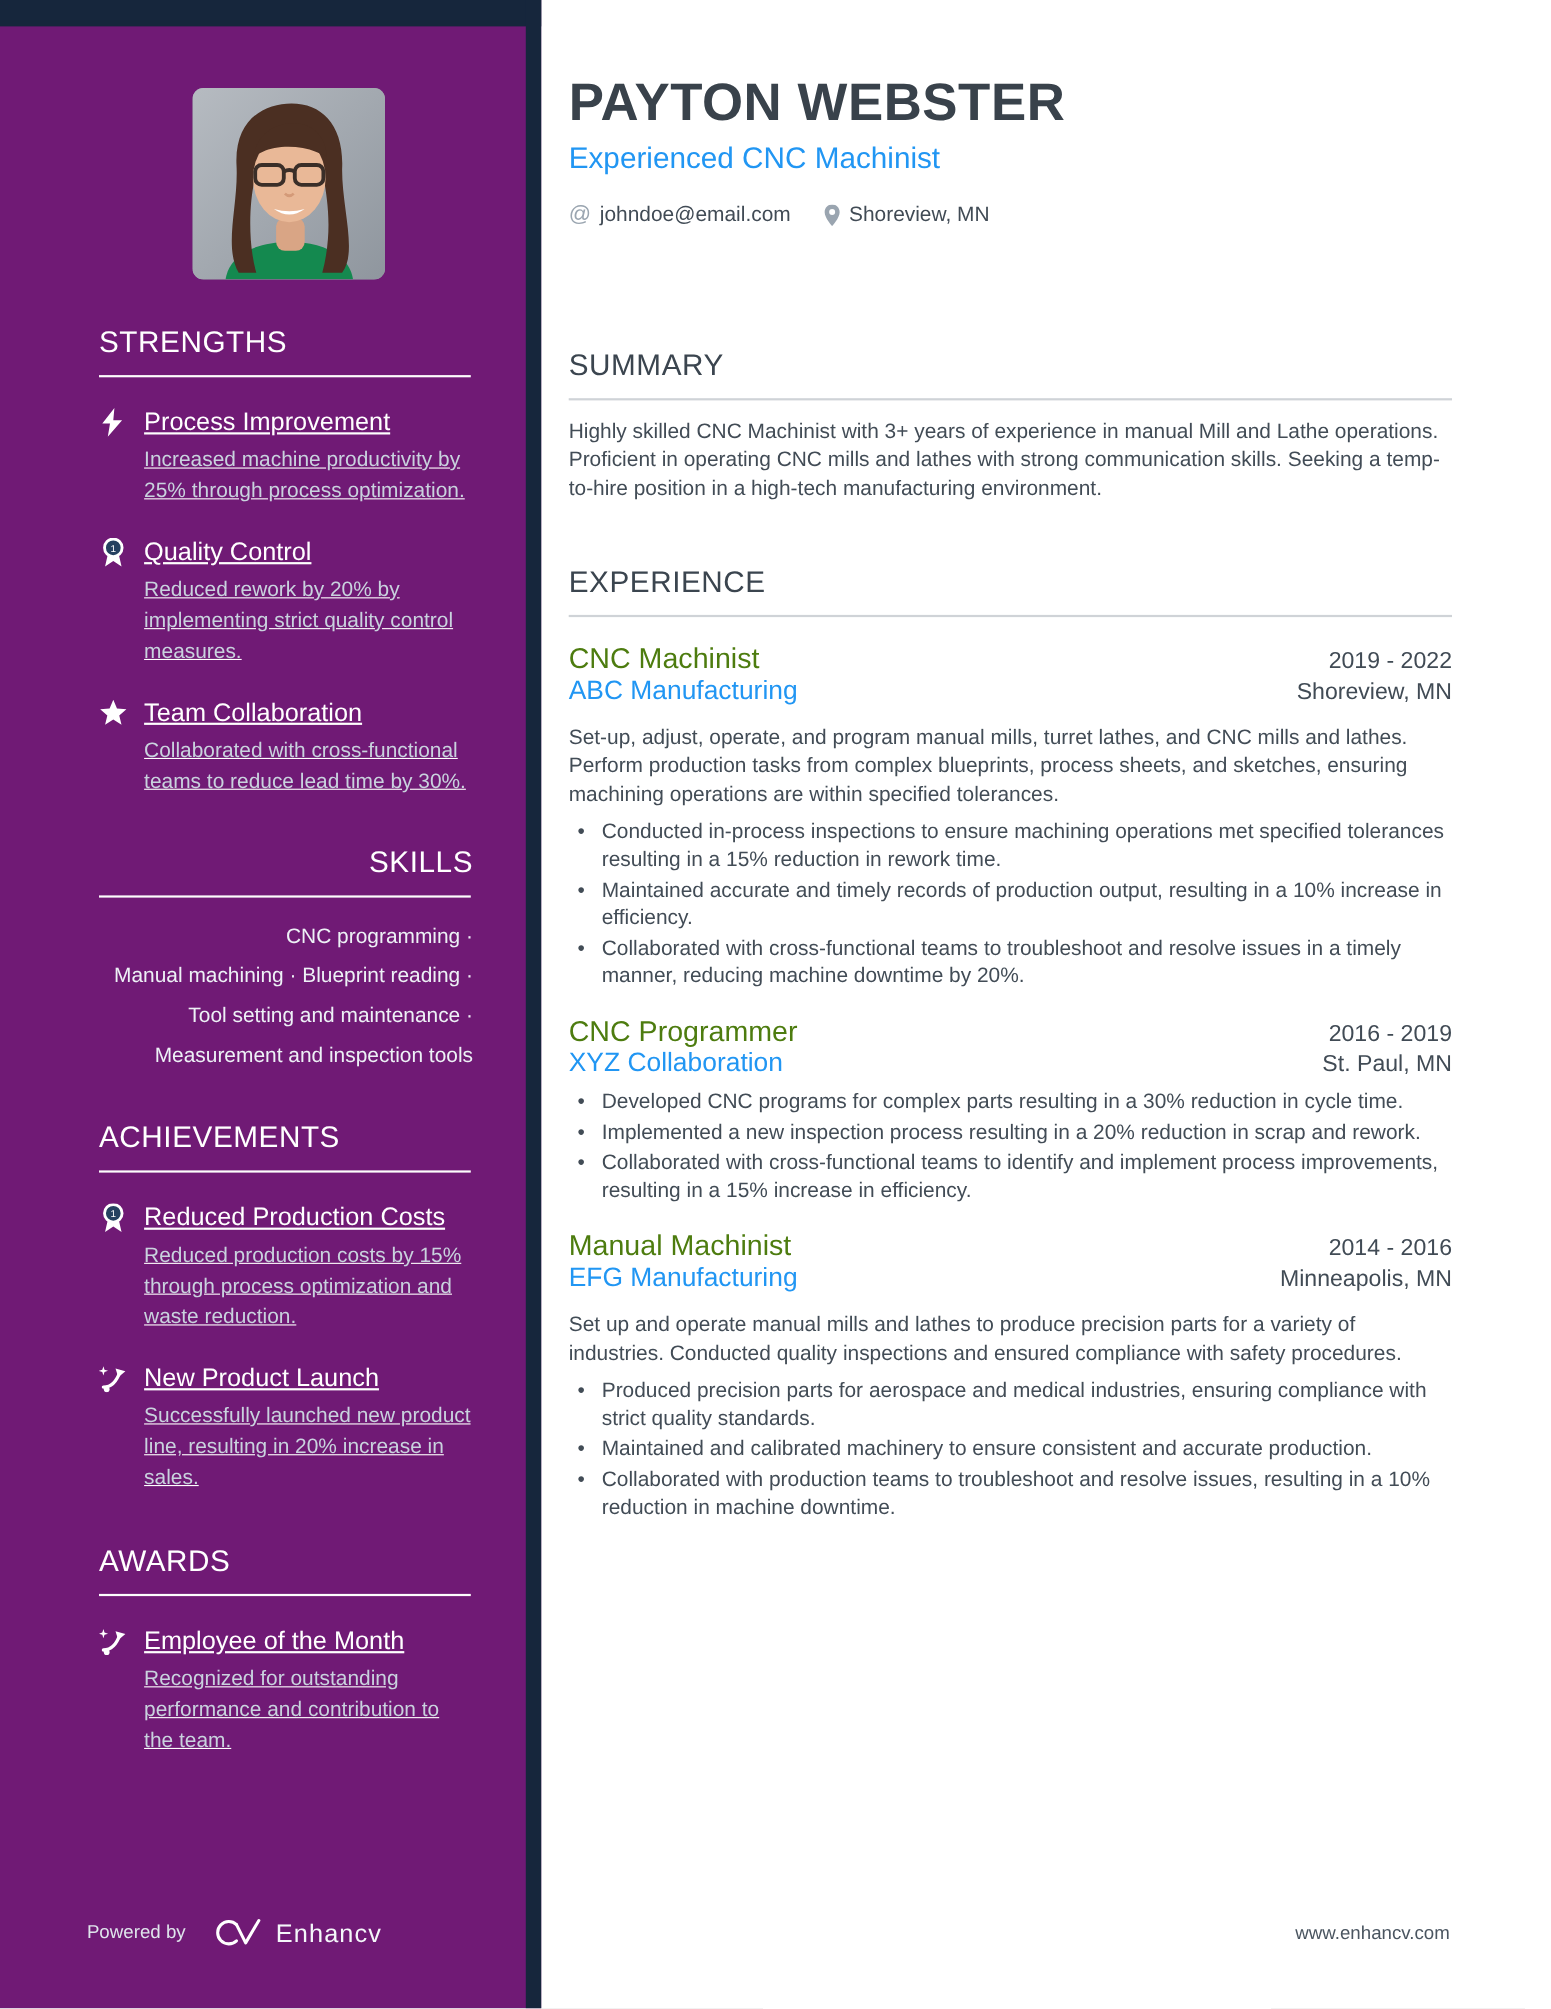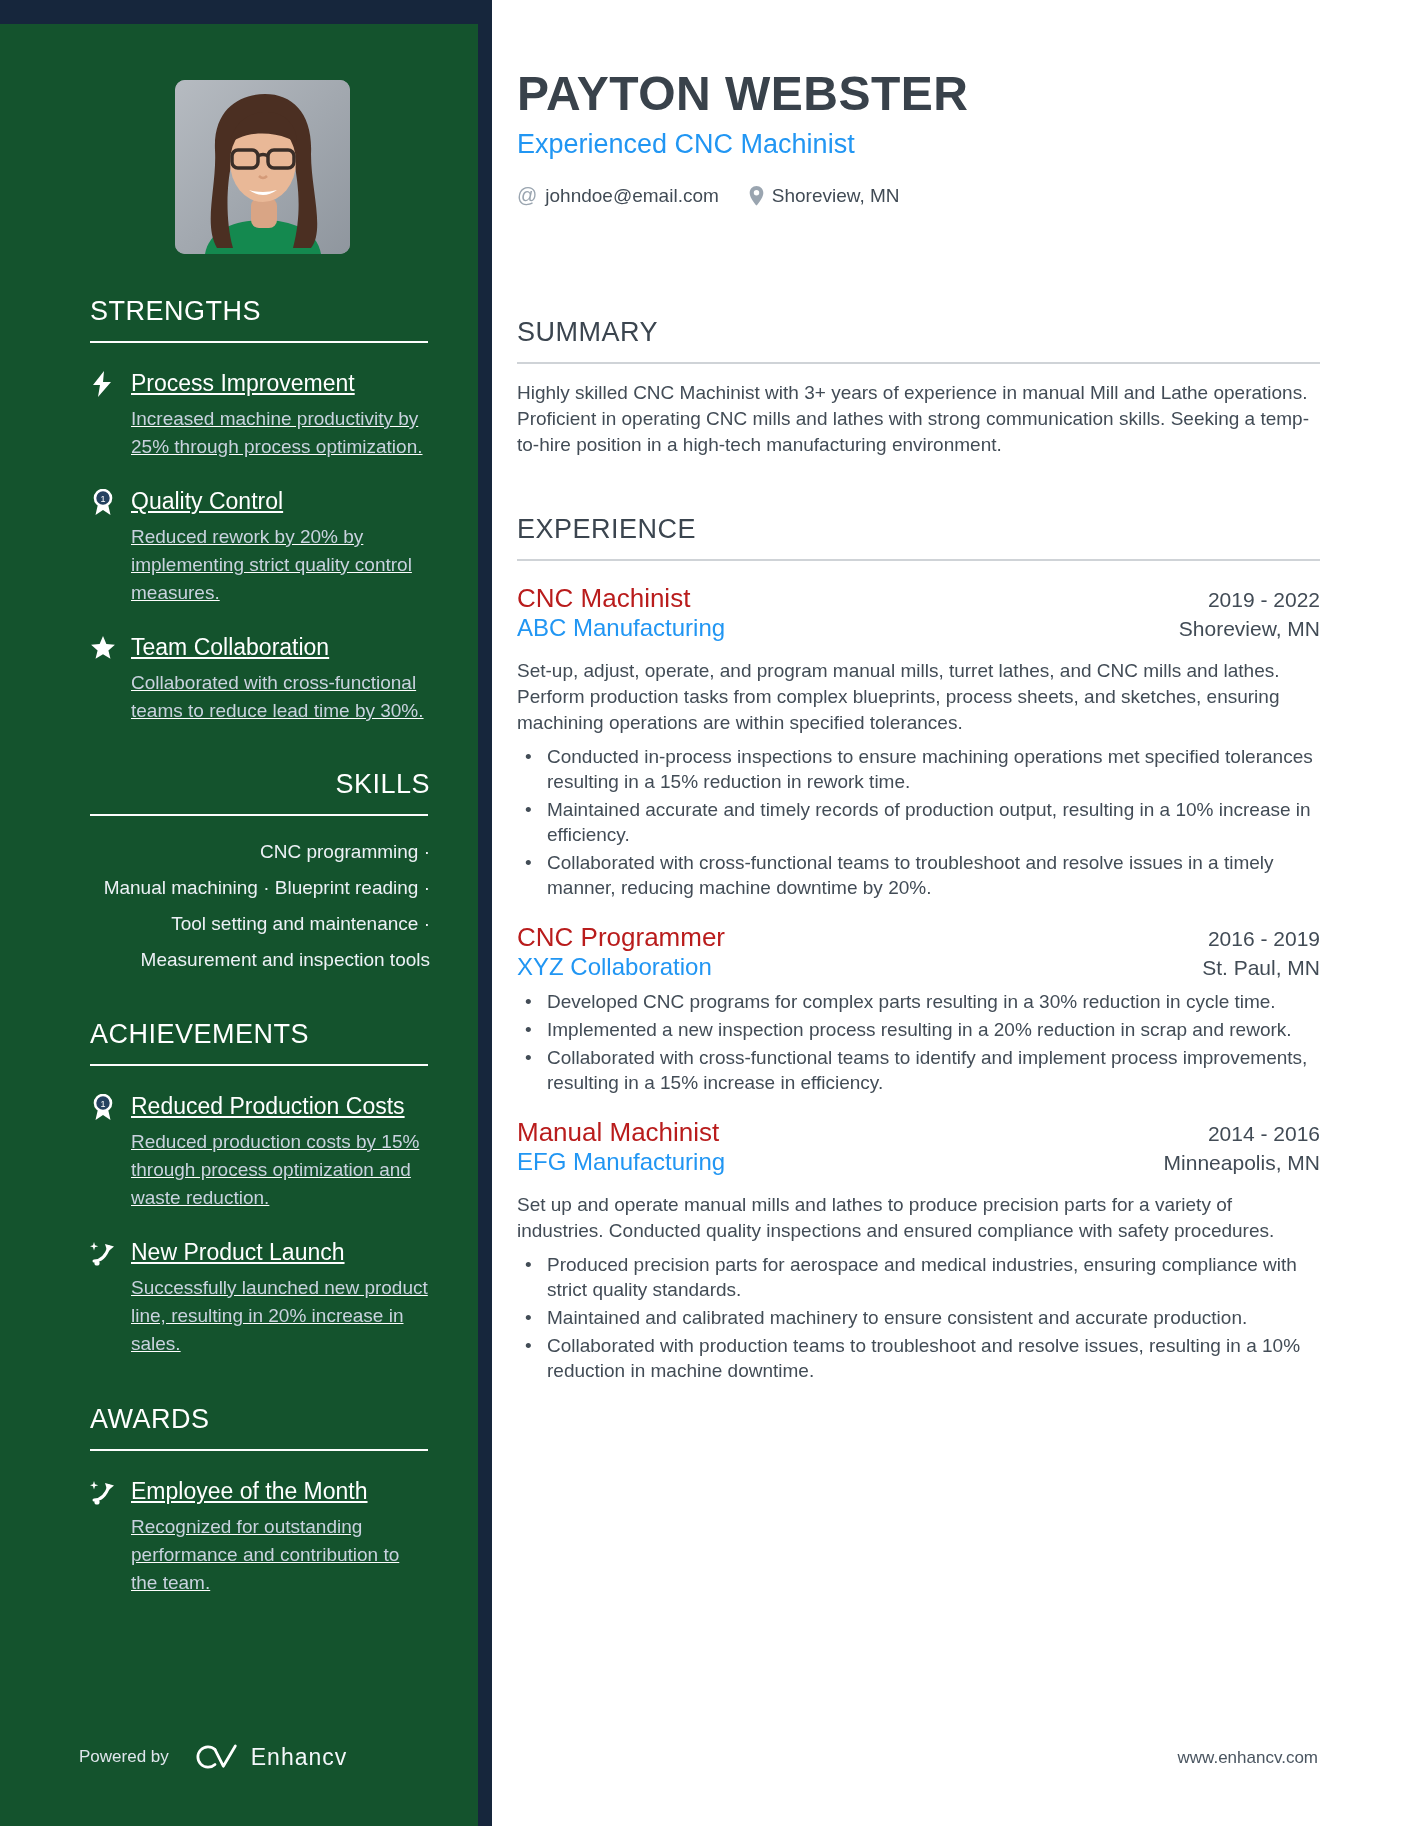--- a/index.html
+++ b/index.html
@@ -2,21 +2,21 @@
 <html><head>
 <meta charset="utf-8">
 <style>
   * { margin:0; padding:0; box-sizing:border-box; }
   html,body { background:#e9e9e9; }
   .page {
     position:relative; width:1410px; height:1826px; background:#ffffff;
     font-family:"Liberation Sans", sans-serif; overflow:hidden; margin:0 auto;
   }
   
-  .sidebar { position:absolute; left:0; top:0; width:492px; height:1826px; background:#14532d; }
+  .sidebar { position:absolute; left:0; top:0; width:492px; height:1826px; background:#701a75; }
   .top-strip { position:absolute; left:0; top:0; width:492px; height:24px; background:#16263c; }
   .right-strip { position:absolute; right:0; top:0; width:14px; height:1826px; background:#16263c; }
   .photo { position:absolute; left:175px; top:80px; width:175px; height:174px; border-radius:10px; overflow:hidden; background:#9aa1a8; }
   .sidebar-content { position:absolute; left:90px; top:296px; width:340px; color:#fff; }
   .s-section { margin-bottom:44px; }
   .s-heading { font-size:27px; font-weight:400; letter-spacing:.5px; color:#ffffff; }
   .s-hr { border:0; border-top:2px solid #fdfdfd; margin:14px 0 26px 0; width:338px; }
   .s-item { display:flex; gap:15px; margin-bottom:26px;text-decoration:underline; }
   .s-item .ico { flex:0 0 26px; padding-top:2px; }
   .s-item-title { font-size:23px; font-weight:400; color:#ffffff; line-height:28px; margin-bottom:8px; }
@@ -37,21 +37,21 @@
   .contacts { margin-top:24px; display:flex; align-items:center; gap:30px; font-size:19px; color:#414b55; }
   .contact { display:flex; align-items:center; gap:8px; }
   .at-glyph { color:#9aa5b0; font-size:20px; }
   .m-section-head { font-size:27px; font-weight:400; letter-spacing:.5px; color:#3b454f; }
   .m-hr { border:0; border-top:2px solid #cfd3d7; margin:14px 0 0 0; }
   .summary { margin-top:110px; }
   .summary-text { margin-top:16px; font-size:19px; line-height:26px; color:#424c56; }
   .experience { margin-top:56px; }
   .job { margin-top:22px; }
   .job-head { display:flex; justify-content:space-between; align-items:baseline; }
-  .job-role { font-size:26px; font-weight:400; color:#b91c1c; }
+  .job-role { font-size:26px; font-weight:400; color:#4d7c0f; }
   .job-dates { font-size:21px; color:#414b55; }
   .job-sub { display:flex; justify-content:space-between; align-items:baseline; }
   .job-company { font-size:24px; color:#2196f3; }
   .job-loc { font-size:21px; color:#414b55; }
   .job-desc { margin-top:16px; font-size:19px; line-height:26px; color:#424c56; }
   .job-bullets { margin-top:8px; list-style:none; }
   .job-bullets li { position:relative; padding-left:30px; font-size:19px; line-height:25px; color:#424c56; margin-top:3px; }
   .job-bullets li::before { content:"•"; position:absolute; left:8px; top:0; color:#424c56; }
   svg { display:block; }
 </style>

